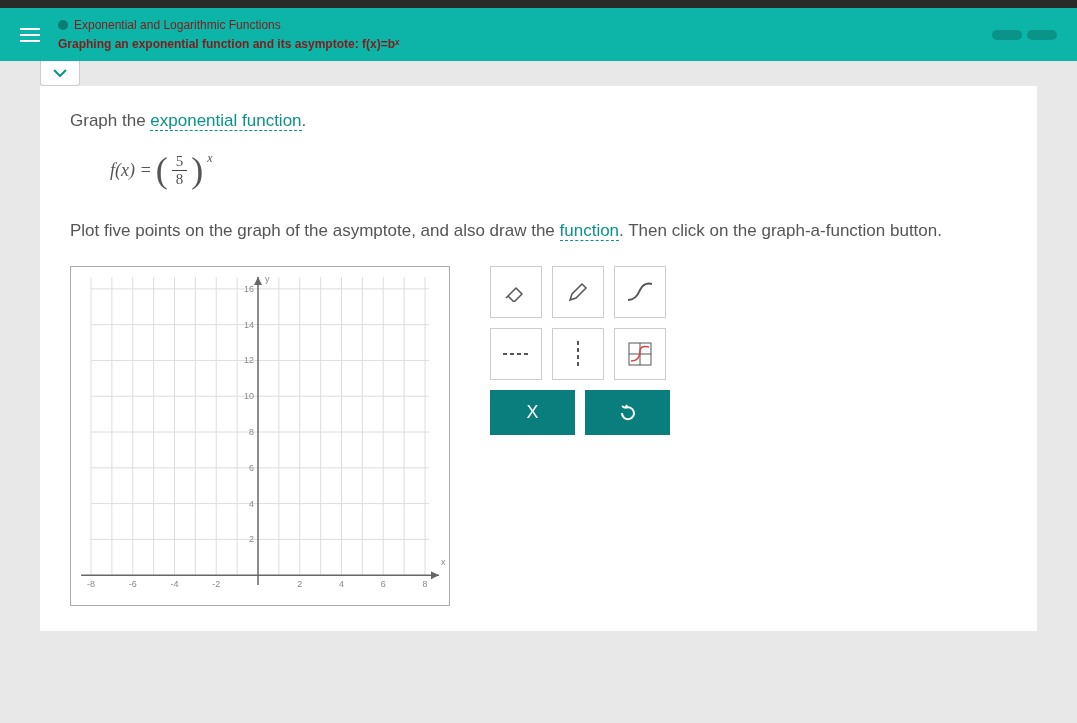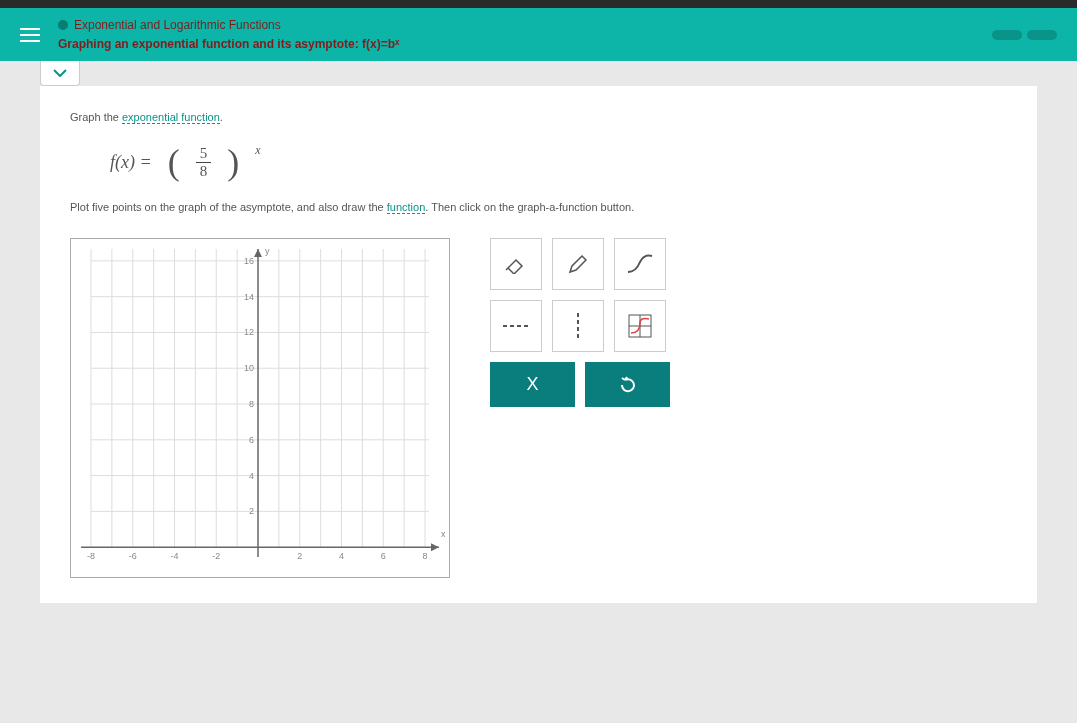--- a/index.html
+++ b/index.html
@@ -34,30 +34,30 @@
   justify-content: center;
   color: #0db5a8;
   cursor: pointer;
 }
 .content {
   background: #fff;
   margin: 0 40px;
   padding: 25px 30px;
   color: #555;
 }
-.instructions { font-size: 11px; margin-bottom: 15px; }
+.instructions { font-size: 17px; margin-bottom: 15px; }
 .link { color: #0a9388; border-bottom: 1px dashed #0a9388; cursor: pointer; }
 .formula {
   font-family: 'Times New Roman', serif;
   font-style: italic;
   font-size: 18px;
-  margin: 18px 0 18px 40px;
+  margin: 18px 0 30px 40px;
   display: flex;
   align-items: center;
-  gap: 16px;
+  gap: 4px;
 }
 .fraction { display: inline-flex; flex-direction: column; align-items: center; font-size: 15px; font-style: normal; line-height: 1.1; }
 .fraction .num { border-bottom: 1px solid #444; padding: 0 4px; }
 .fraction .den { padding: 0 4px; }
 .paren { font-size: 36px; font-style: normal; font-weight: 100; }
 .exponent { font-size: 12px; align-self: flex-start; margin-top: 2px; }
 .graph-area { display: flex; gap: 40px; margin-top: 25px; align-items: flex-start; }
 .graph-container { position: relative; width: 380px; height: 340px; border: 1px solid #aaa; }
 .graph-svg { width: 100%; height: 100%; }
 .toolbox { width: 180px; }

